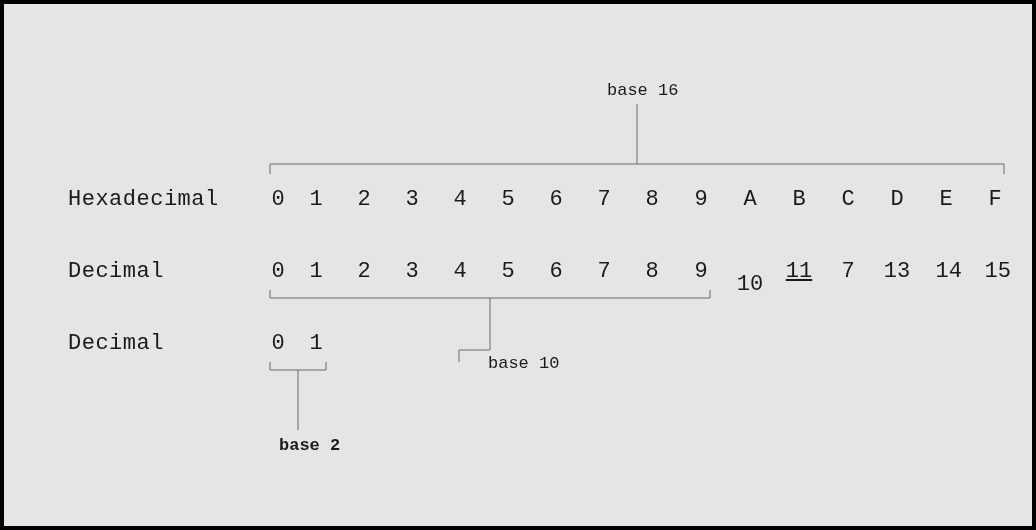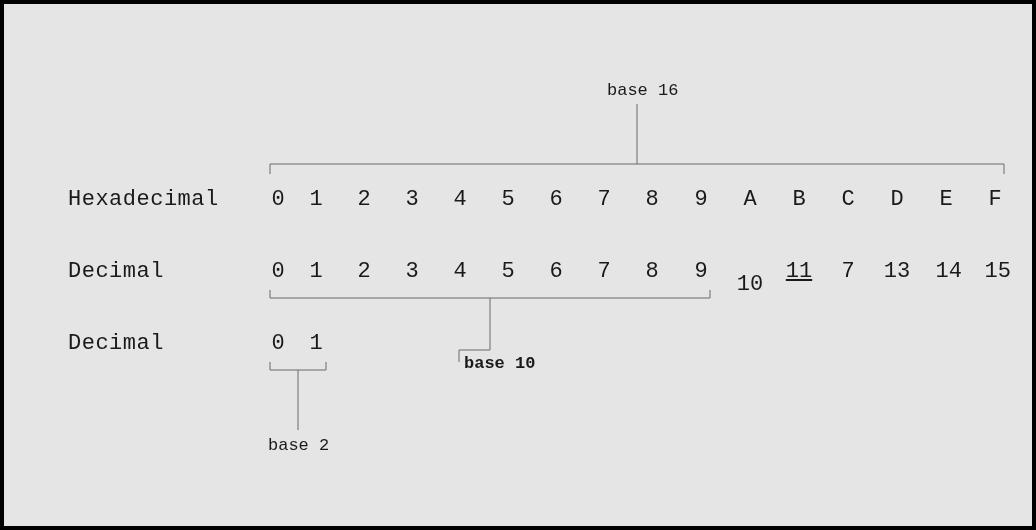--- a/index.html
+++ b/index.html
@@ -88,22 +88,22 @@
   <div class="digit" style="left:779px; top:255px;text-decoration:underline;">11</div>
   <div class="digit" style="left:828px; top:255px;">7</div>
   <div class="digit" style="left:877px; top:255px;">13</div>
   <div class="digit" style="left:926px; top:255px;text-align:right;">14</div>
   <div class="digit" style="left:975px; top:255px;text-align:right;">15</div>
 
   <div class="digit" style="left:258px; top:327px;">0</div>
   <div class="digit" style="left:296px; top:327px;">1</div>
 
   <div class="annotation" style="left:603px; top:77px;">base 16</div>
-  <div class="annotation" style="left:460px; top:350px;font-weight:bold;">base 10</div>
-  <div class="annotation" style="left:264px; top:432px;">base 2</div>
+  <div class="annotation" style="left:484px; top:350px;">base 10</div>
+  <div class="annotation" style="left:275px; top:432px;font-weight:bold;">base 2</div>
 
   <svg class="overlay" viewBox="0 0 1036 530">
 
     <g>
       <line x1="266" y1="170" x2="266" y2="160"></line>
       <line x1="266" y1="160" x2="1000" y2="160"></line>
       <line x1="1000" y1="160" x2="1000" y2="170"></line>
       <line x1="633" y1="160" x2="633" y2="100"></line>
     </g>
 

